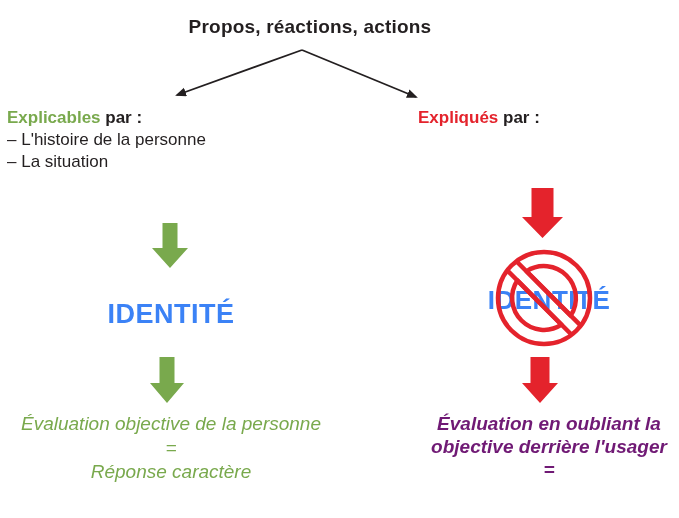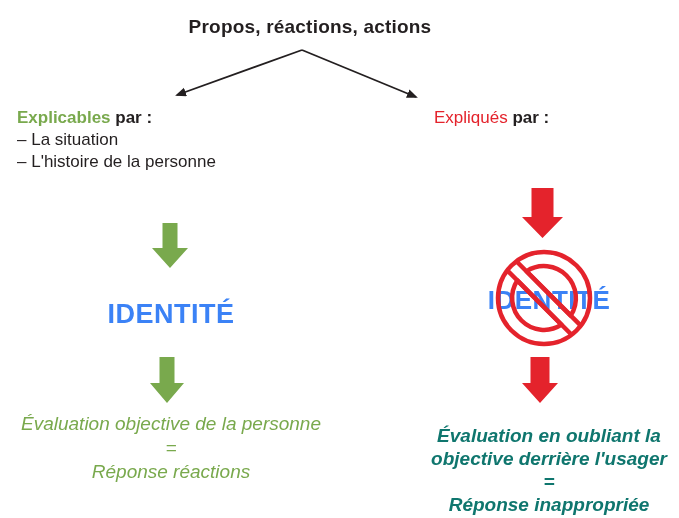--- a/index.html
+++ b/index.html
@@ -22,24 +22,24 @@
     letter-spacing: 0.2px;
     white-space: nowrap;
   }
   .fork-svg { position: absolute; left: 155px; top: 42px; }
   .list-block {
     position: absolute;
     font-size: 17px;
     line-height: 22px;
     white-space: nowrap;
   }
-  .lb-left  { left: 17px;  top: 107px; }
+  .lb-left  { left: 7px;  top: 107px; }
   .lb-right { left: 418px; top: 107px; }
   .hl-green { color: #79A94D; font-weight: bold; }
-  .hl-red   { color: #E4232C; font-weight: normal; margin-left: 16px; }
+  .hl-red   { color: #E4232C; font-weight: bold; }
   .hd-rest  { font-weight: bold; color: #231F20; }
   .block-arrow { position: absolute; }
   .ba-green1 { left: 152px; top: 223px; }
   .ba-red1   { left: 522px; top: 188px; }
   .ba-green2 { left: 150px; top: 357px; }
   .ba-red2   { left: 522px; top: 357px; }
   .identity {
     position: absolute;
     transform: translateX(-50%);
     font-weight: bold;
@@ -58,25 +58,24 @@
     white-space: nowrap;
   }
   .conc-green {
     left: 171px; top: 412px;
     color: #79A94D;
     font-size: 19px;
     line-height: 24px;
   }
   .conc-red {
     left: 549px; top: 412px;
-    color: #0f766e;
+    color: #701a75;
     font-size: 19px;
     line-height: 23px;
     font-weight: bold;
-    margin-top: 12px;
   }
 </style>
 </head>
 <body>
 
 <div class="canvas">
 
   <div class="title">Propos, réactions, actions</div>
 
   <svg class="fork-svg" width="280" height="62" viewBox="0 0 280 62">
@@ -84,22 +83,22 @@
       <marker id="ah" markerUnits="userSpaceOnUse" markerWidth="12" markerHeight="10" refX="9" refY="4.5" orient="auto">
         <polygon points="0,0 11,4.5 0,9" fill="#231F20"></polygon>
       </marker>
     </defs>
     <line x1="147" y1="8" x2="22" y2="53" stroke="#231F20" stroke-width="1.8" marker-end="url(#ah)"></line>
     <line x1="147" y1="8" x2="261" y2="55" stroke="#231F20" stroke-width="1.8" marker-end="url(#ah)"></line>
   </svg>
 
   <div class="list-block lb-left">
     <div><span class="hl-green">Explicables</span><span class="hd-rest"> par :</span></div>
+    <div>– L'histoire de la personne</div>
     <div>– La situation</div>
-    <div>– L'histoire de la personne</div>
   </div>
 
   <div class="list-block lb-right">
     <div><span class="hl-red">Expliqués</span><span class="hd-rest"> par :</span></div>
   </div>
 
   <svg class="block-arrow ba-green1" width="36" height="45" viewBox="0 0 36 45">
     <polygon points="10.5,0 25.5,0 25.5,25 36,25 18,45 0,25 10.5,25" fill="#79A94D"></polygon>
   </svg>
 
@@ -125,23 +124,22 @@
     <polygon points="9.5,0 24.5,0 24.5,26 34,26 17,46 0,26 9.5,26" fill="#79A94D"></polygon>
   </svg>
 
   <svg class="block-arrow ba-red2" width="36" height="46" viewBox="0 0 36 46">
     <polygon points="8.5,0 27.5,0 27.5,26 36,26 18,46 0,26 8.5,26" fill="#E4232C"></polygon>
   </svg>
 
   <div class="conclusion conc-green">
     <div>Évaluation objective de la personne</div>
     <div>=</div>
-    <div>Réponse réactions</div>
+    <div>Réponse caractère</div>
   </div>
 
   <div class="conclusion conc-red">
     <div>Évaluation en oubliant la</div>
     <div>objective derrière l'usager</div>
     <div>=</div>
-    <div>Réponse inappropriée</div>
   </div>
 
 </div>
 
 </body></html>

